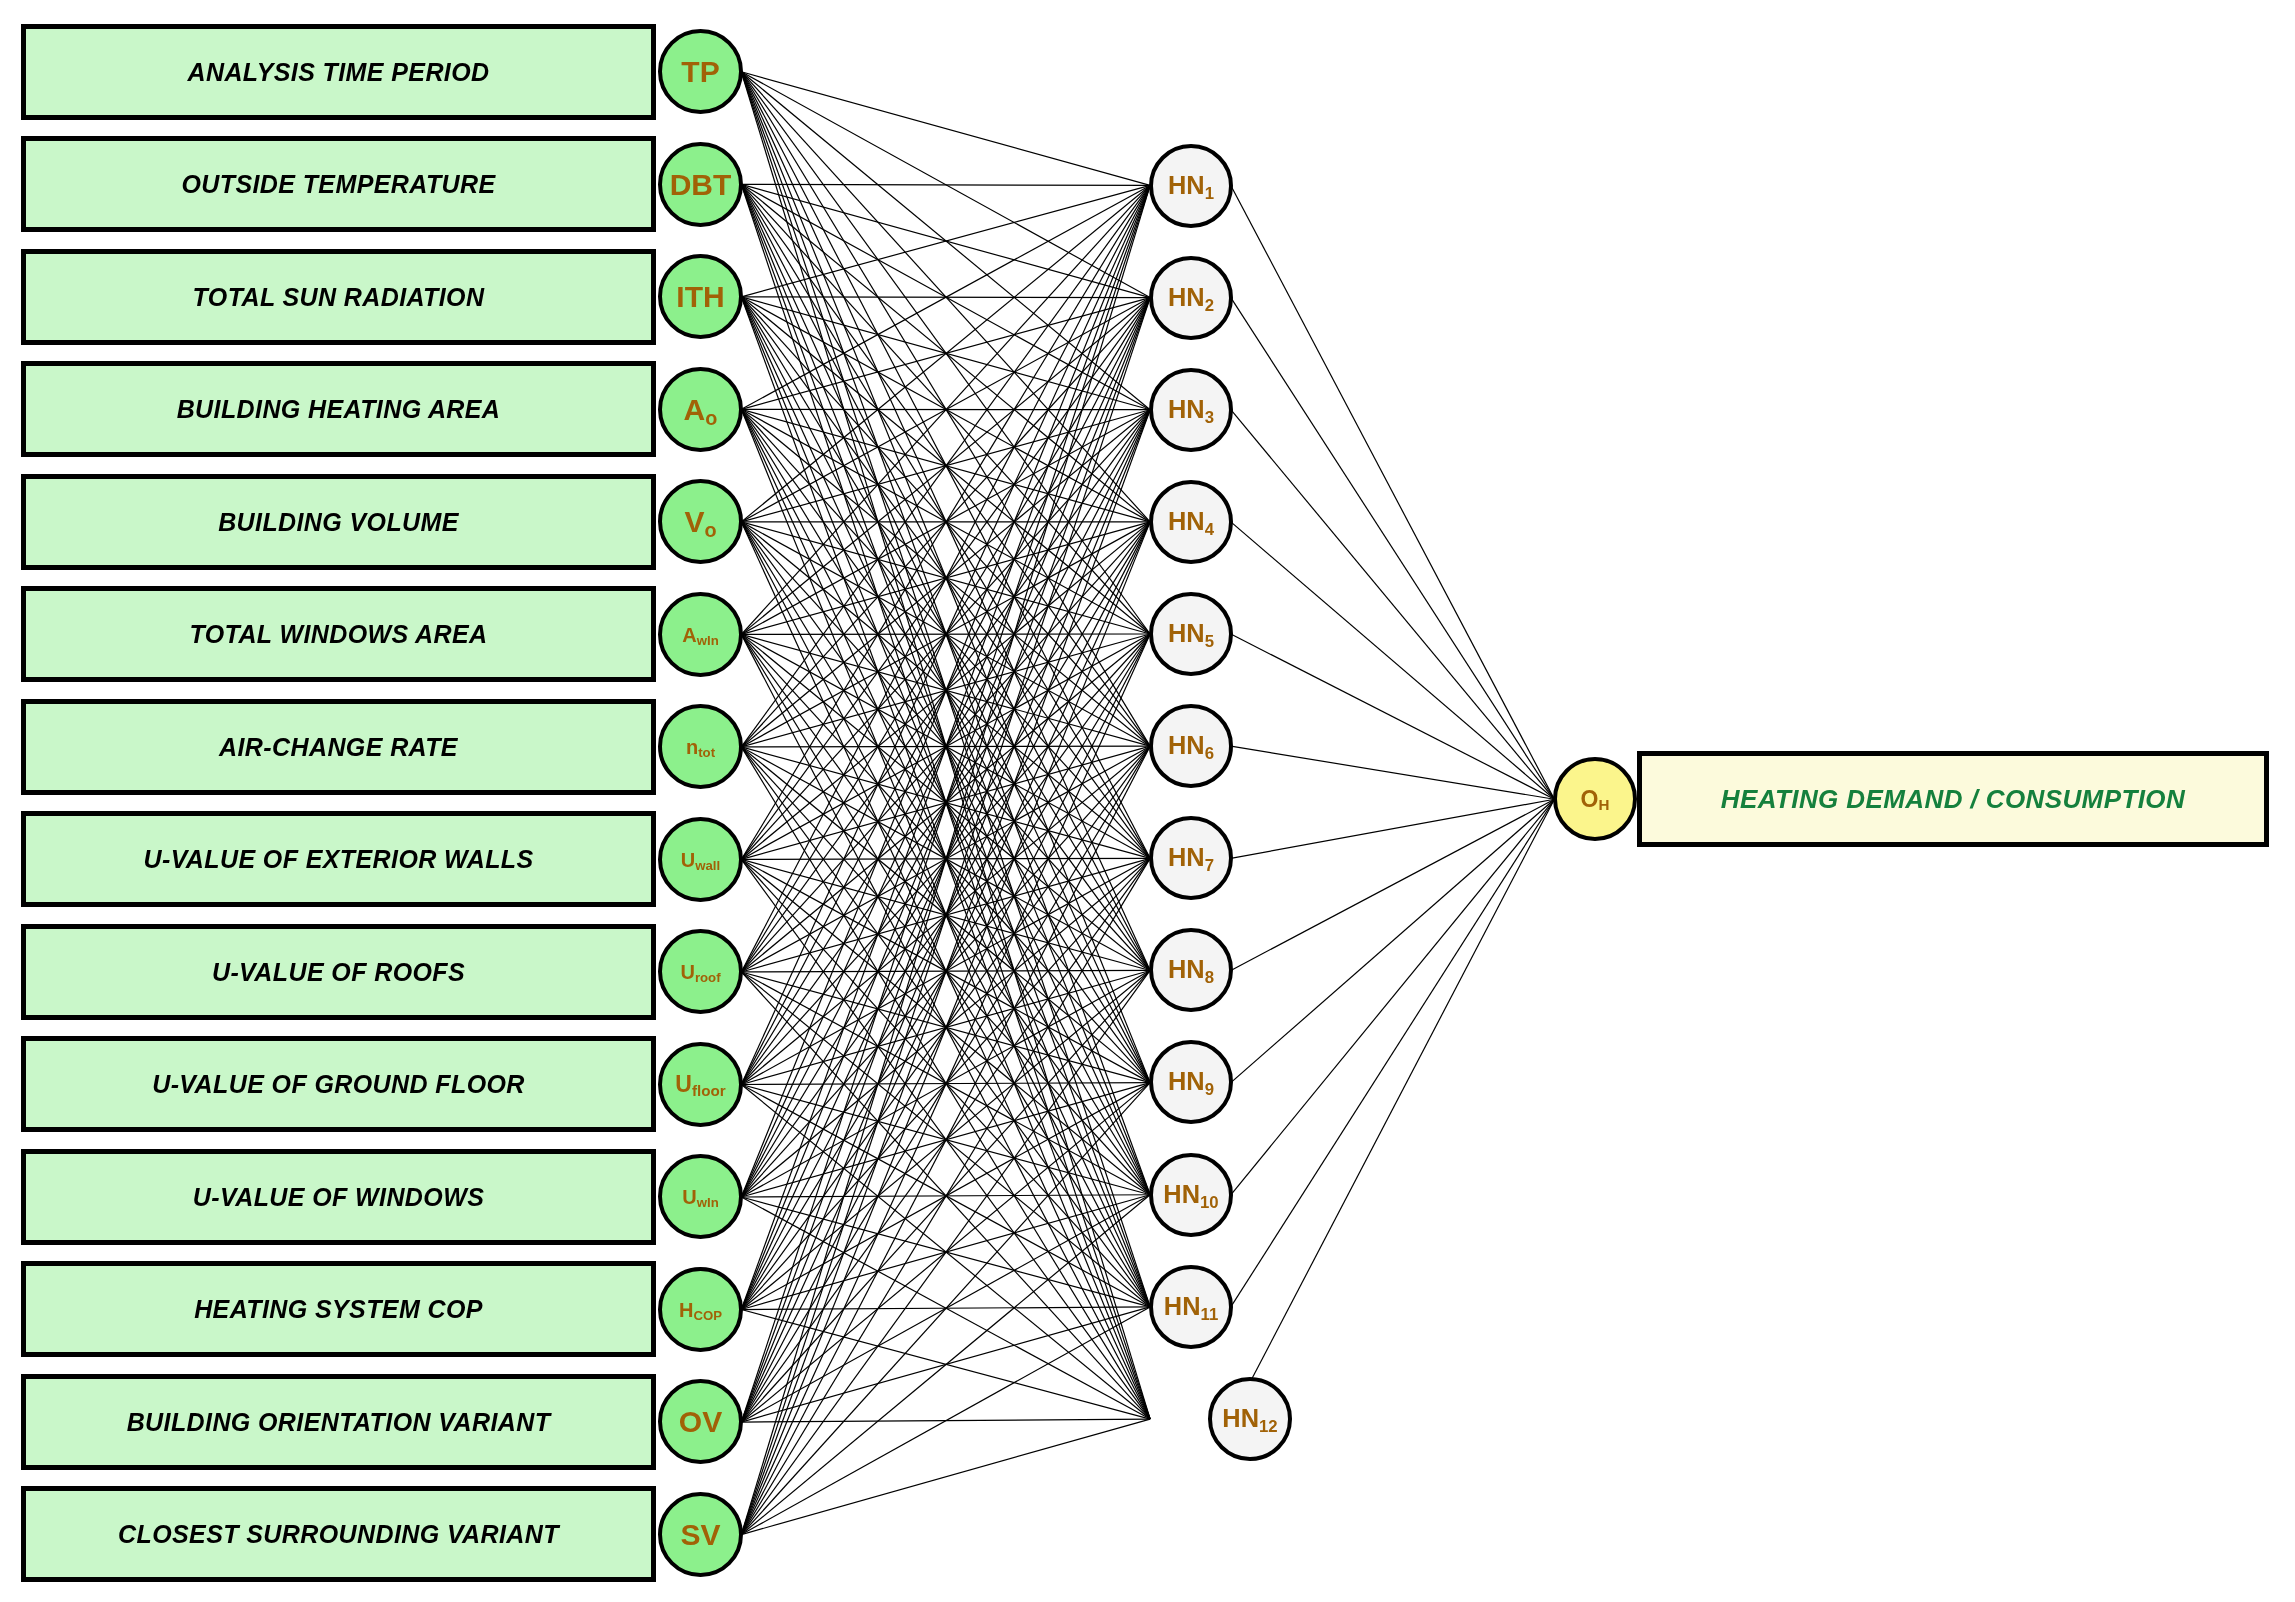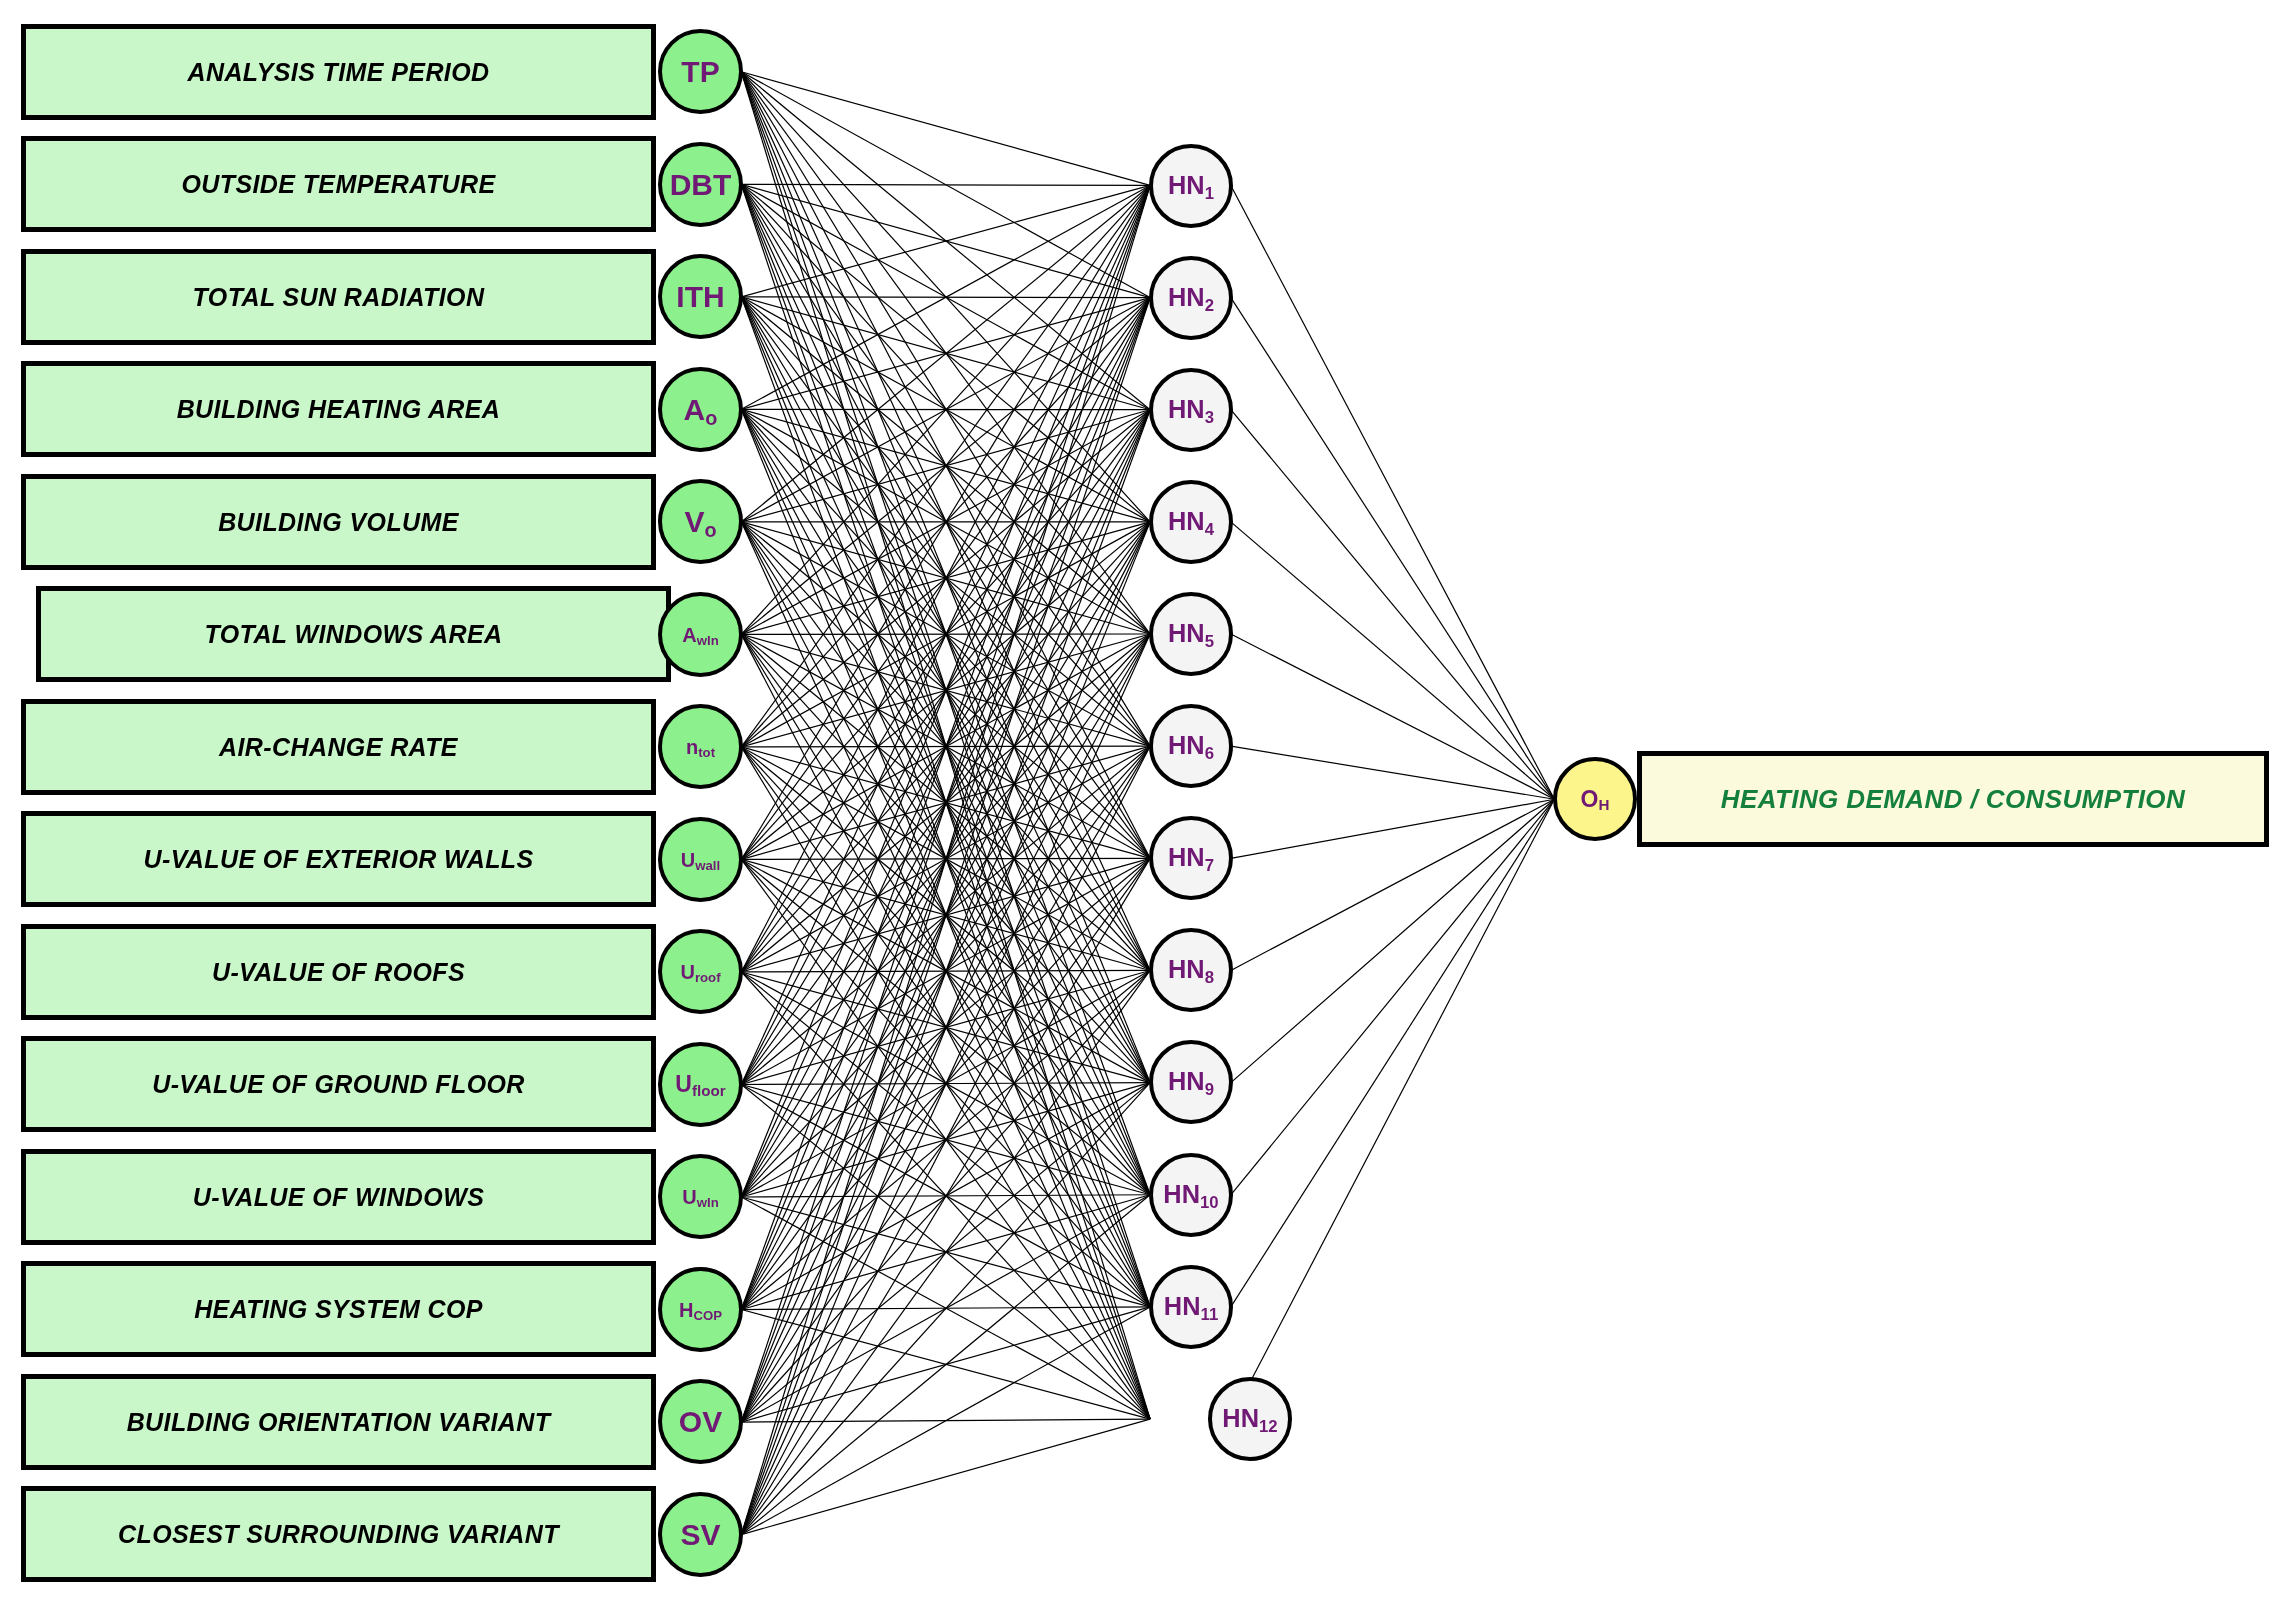--- a/index.html
+++ b/index.html
@@ -73,21 +73,21 @@
     background: #8cf08c;
   }
   .node-hid {
     background: #f4f4f4;
   }
   .node-out {
     background: #fbf58c;
   }
   .node-label {
     font-weight: bold;
-    color: #701a75;
+    color: #a16207;
     line-height: 1;
     white-space: nowrap;
   }
   .node-in .node-label { font-size: 30px; }
   .node-hid .node-label { font-size: 25.4px; }
   .node-out .node-label { font-size: 23px; }
   .node-label sub {
     font-size: 0.66em;
     vertical-align: baseline;
     position: relative;
@@ -298,21 +298,21 @@
       </div>
       <div class="in-box" style="left: 21px; top: 249px; width: 635px; height: 96px;">
         <span class="in-box-label">TOTAL SUN RADIATION</span>
       </div>
       <div class="in-box" style="left: 21px; top: 361px; width: 635px; height: 96px;">
         <span class="in-box-label">BUILDING HEATING AREA</span>
       </div>
       <div class="in-box" style="left: 21px; top: 474px; width: 635px; height: 96px;">
         <span class="in-box-label">BUILDING VOLUME</span>
       </div>
-      <div class="in-box" style="left: 21px; top: 586px; width: 635px; height: 96px; margin-left: 15px;">
+      <div class="in-box" style="left: 21px; top: 586px; width: 635px; height: 96px;">
         <span class="in-box-label">TOTAL WINDOWS AREA</span>
       </div>
       <div class="in-box" style="left: 21px; top: 699px; width: 635px; height: 96px;">
         <span class="in-box-label">AIR-CHANGE RATE</span>
       </div>
       <div class="in-box" style="left: 21px; top: 811px; width: 635px; height: 96px; justify-content: center;">
         <span class="in-box-label">U-VALUE OF EXTERIOR WALLS</span>
       </div>
       <div class="in-box" style="left: 21px; top: 924px; width: 635px; height: 96px;">
         <span class="in-box-label">U-VALUE OF ROOFS</span>

